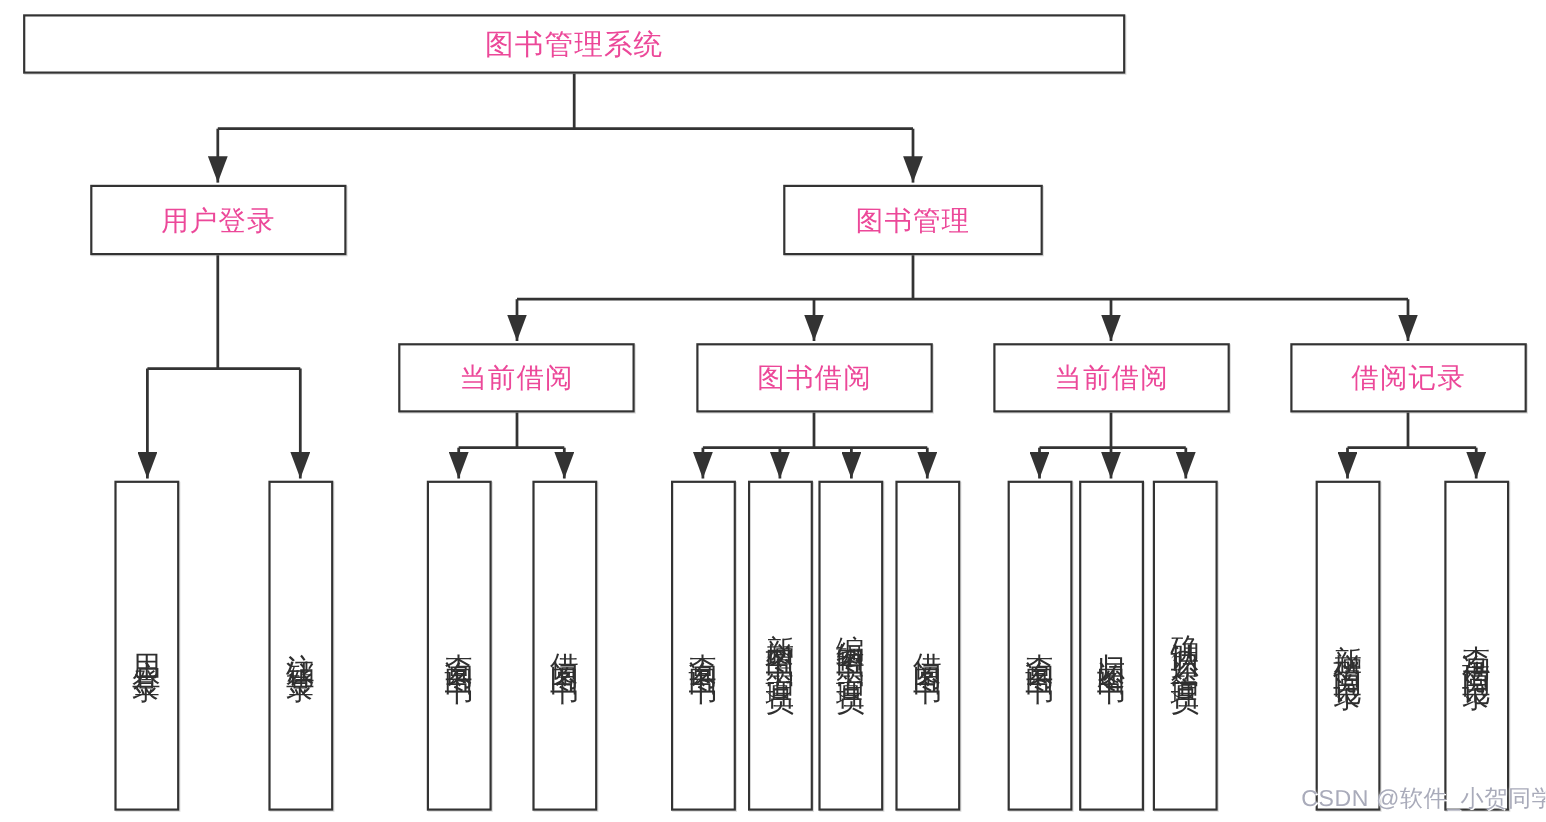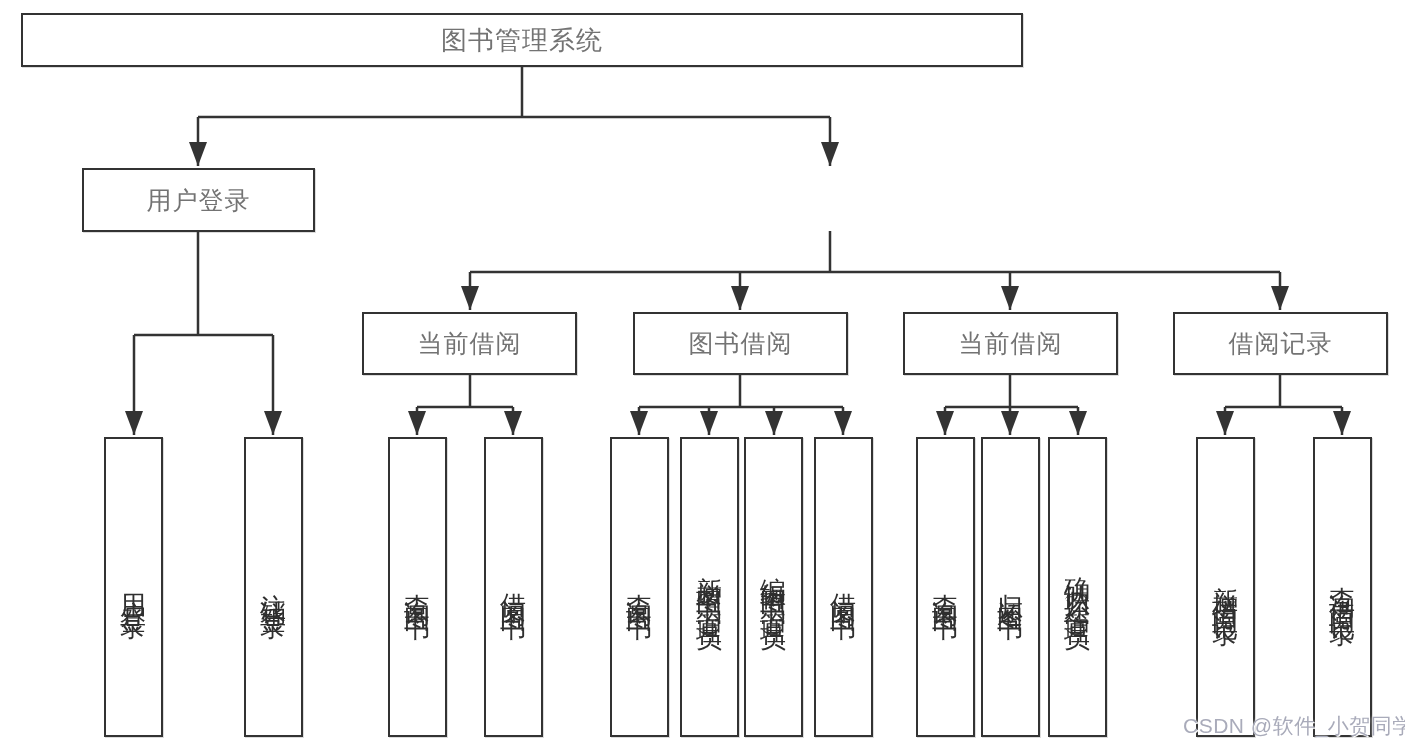--- a/index.html
+++ b/index.html
@@ -26,21 +26,21 @@
     align-items: center;
     justify-content: center;
     color: #2f2f2f;
     box-shadow: 1px 1px 0 rgba(60,60,60,0.18);
     z-index: 2;
   }
   .h-label {
     font-size: 25px;
     letter-spacing: 1px;
     white-space: nowrap;
-    color: #737373;
+    color: #ec4899;
   }
   .root .h-label { font-size: 26px; }
   .v-label {
     writing-mode: vertical-rl;
     text-orientation: mixed;
     font-size: 26px;
     line-height: 1;
     letter-spacing: 7px;
     color: #2f2f2f;
     white-space: nowrap;
@@ -105,20 +105,23 @@
     </g>
   </svg>
 
   <div class="node root" style="left:21px; top:13px; width:1002px; height:54px;">
     <span class="h-label">图书管理系统</span>
   </div>
 
   <div class="node" style="left:82px; top:168px; width:233px; height:64px;">
     <span class="h-label">用户登录</span>
   </div>
+  <div class="node" style="left:712px; top:168px; width:236px; height:64px;">
+    <span class="h-label">图书管理</span>
+  </div>
 
   <div class="node" style="left:362px; top:312px; width:215px; height:63px;">
     <span class="h-label">当前借阅</span>
   </div>
   <div class="node" style="left:903px; top:312px; width:215px; height:63px;">
     <span class="h-label">当前借阅</span>
   </div>
   <div class="node" style="left:633px; top:312px; width:215px; height:63px;">
     <span class="h-label">图书借阅</span>
   </div>

